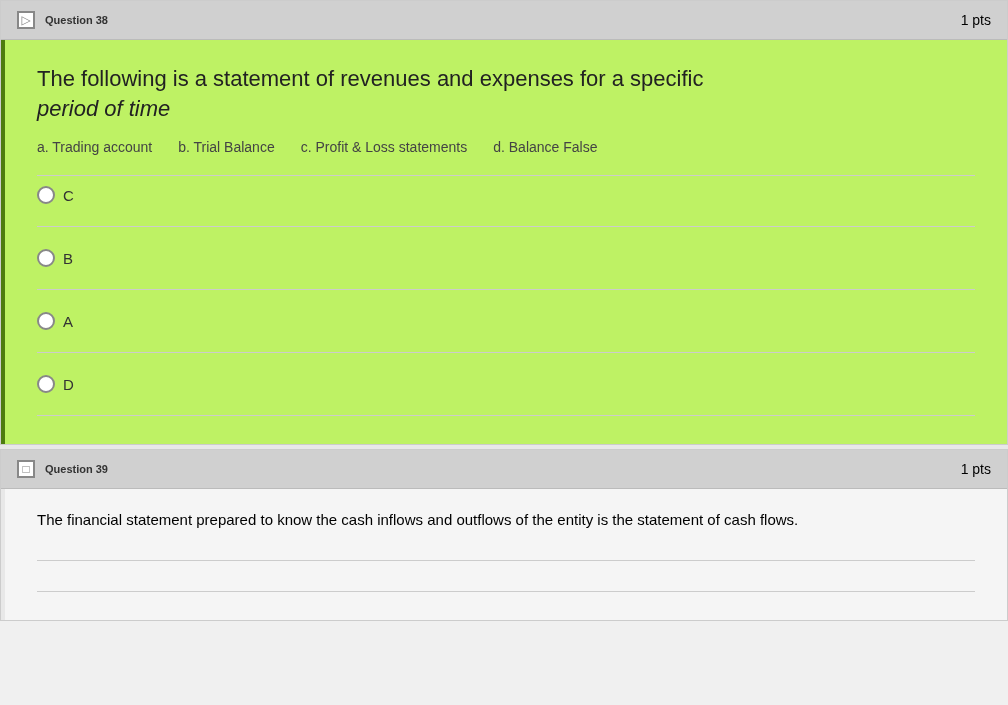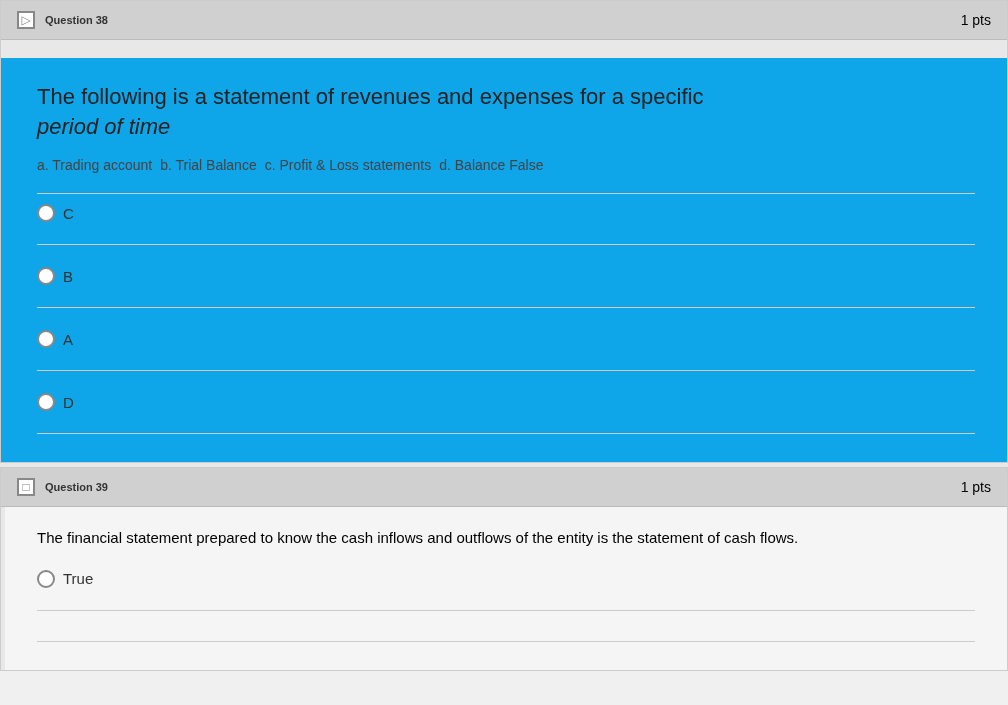--- a/index.html
+++ b/index.html
@@ -57,41 +57,40 @@
       font-weight: bold;
       font-size: 11px;
     }
 
     .question-pts {
       font-size: 14px;
       color: #000000;
     }
 
     .question-body {
-      background-color: #0ea5e9;
+      background-color: #bef264;
       padding: 24px 32px 20px 32px;
-      border-left: 4px solid #0ea5e9;
-      margin-top: 18px;
+      border-left: 4px solid #4d7c0f;
     }
 
     .question-text {
       font-size: 22px;
       line-height: 1.35;
       margin-bottom: 16px;
       color: #222;
     }
 
     .question-text em {
       font-style: italic;
     }
 
     .options-row {
       display: flex;
       flex-wrap: wrap;
-      gap: 8px 8px;
+      gap: 8px 26px;
       margin-bottom: 20px;
       font-size: 14px;
       color: #444;
     }
 
     .option-label {
       white-space: nowrap;
     }
 
     .radio-options {
@@ -213,23 +212,19 @@
         </div>
         <span class="question-title">Question 39</span>
       </div>
       <span class="question-pts">1 pts</span>
     </div>
 
     <div class="question-body-q39">
       <p class="q39-text">The financial statement prepared to know the cash inflows and outflows of the entity is the statement of cash flows.</p>
 
       <div class="radio-options">
-        <label class="radio-item">
-          <span class="radio-circle"></span>
-          <span class="radio-label">True</span>
-        </label>
         <hr class="separator-line">
         <hr class="separator-line">
       </div>
     </div>
   </div>
 
 </div>
 
 </body></html>

